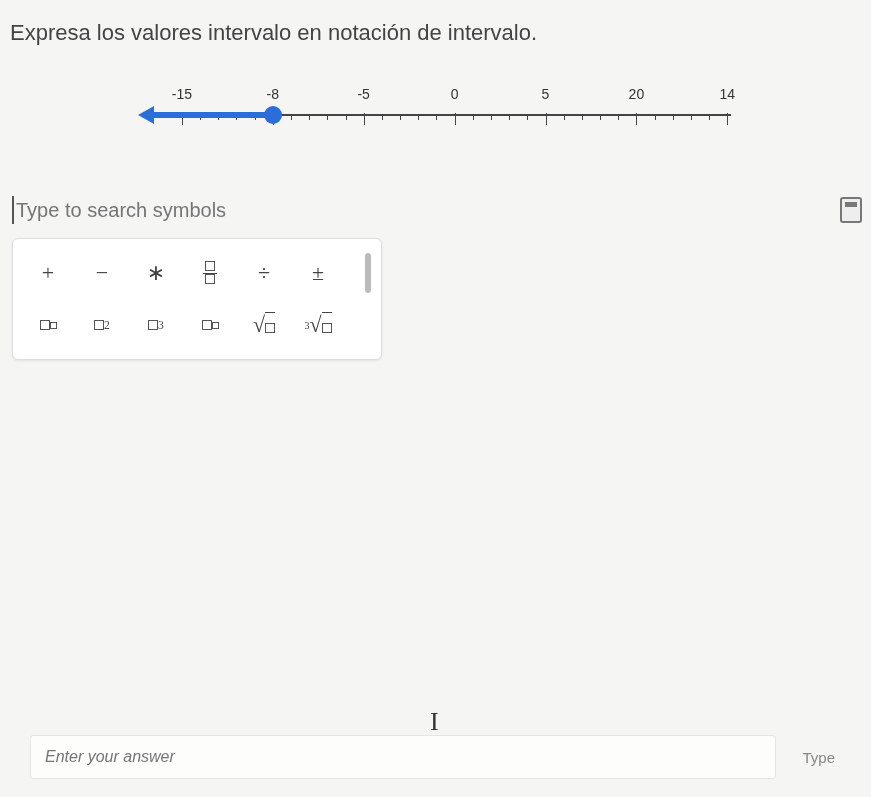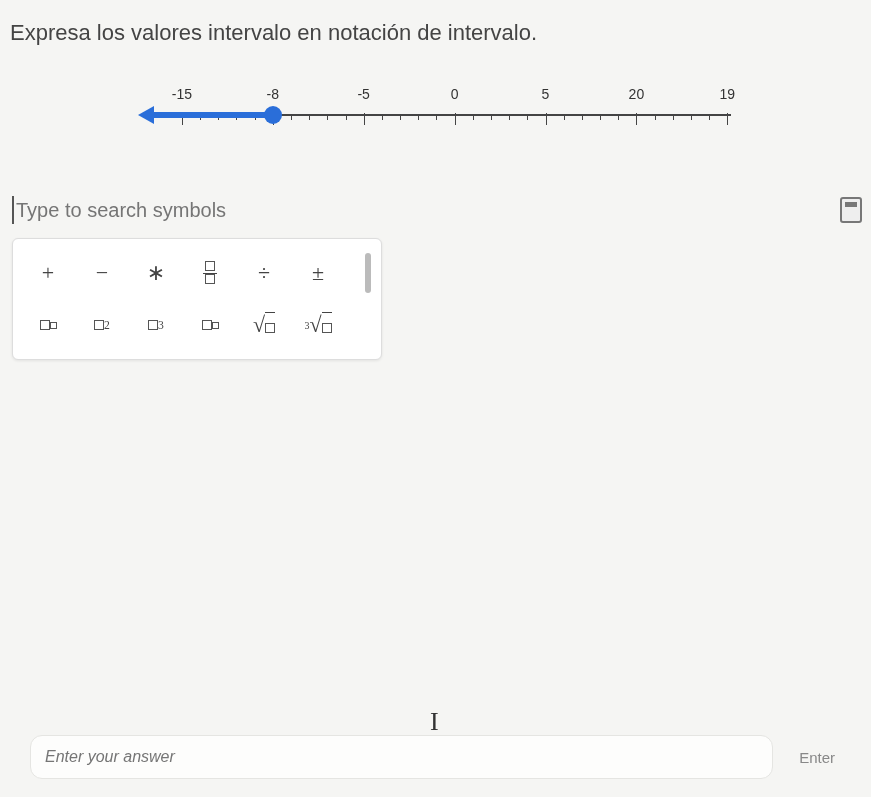--- a/index.html
+++ b/index.html
@@ -150,21 +150,21 @@
     left: 30px;
     right: 30px;
     display: flex;
     align-items: center;
     gap: 20px;
   }
   .answer-input {
     flex: 1;
     background: #fdfdfc;
     border: 1px solid #e5e5e2;
-    border-radius: 12px;
+    border-radius: 3px;
     height: 44px;
     padding: 0 14px;
     font-size: 16px;
     color: #aaa;
     outline: none;
     font-style: italic;
   }
   .check-btn {
     color: #888;
     font-size: 15px;
@@ -187,21 +187,21 @@
 
 <div class="numberline-wrap">
   <div class="numberline" id="nl">
       <div class="labels">
         <div class="label" style="left: 36.3636px;">-15</div>
         <div class="label" style="left: 127.273px;">-8</div>
         <div class="label" style="left: 218.182px;">-5</div>
         <div class="label" style="left: 309.091px;">0</div>
         <div class="label" style="left: 400px;">5</div>
         <div class="label" style="left: 490.909px;">20</div>
-        <div class="label" style="left: 581.818px;">19</div>
+        <div class="label" style="left: 581.818px;">14</div>
       </div>
       <div class="axis">
         <div class="baseline" style="left: 36.3636px; width: 549.455px;"></div>
         <div class="tick major" style="left: 36.3636px;"></div>
         <div class="tick minor" style="left: 54.5455px;"></div>
         <div class="tick minor" style="left: 72.7273px;"></div>
         <div class="tick minor" style="left: 90.9091px;"></div>
         <div class="tick minor" style="left: 109.091px;"></div>
         <div class="tick major" style="left: 127.273px;"></div>
         <div class="tick minor" style="left: 145.455px;"></div>
@@ -275,14 +275,14 @@
       </div>
     <div class="sym">√<span style="border-top:1px solid #444"><span class="box"></span></span></div>
     <div class="sym"><sup style="font-size:10px">3</sup>√<span style="border-top:1px solid #444"><span class="box"></span></span></div>
   </div>
 </div>
 
 <div class="cursor-I">I</div>
 
 <div class="answer-area">
   <input class="answer-input" placeholder="Enter your answer" style="">
-  <div class="check-btn">Enter</div>
+  <div class="check-btn">Type</div>
 </div>
 
 </body></html>

